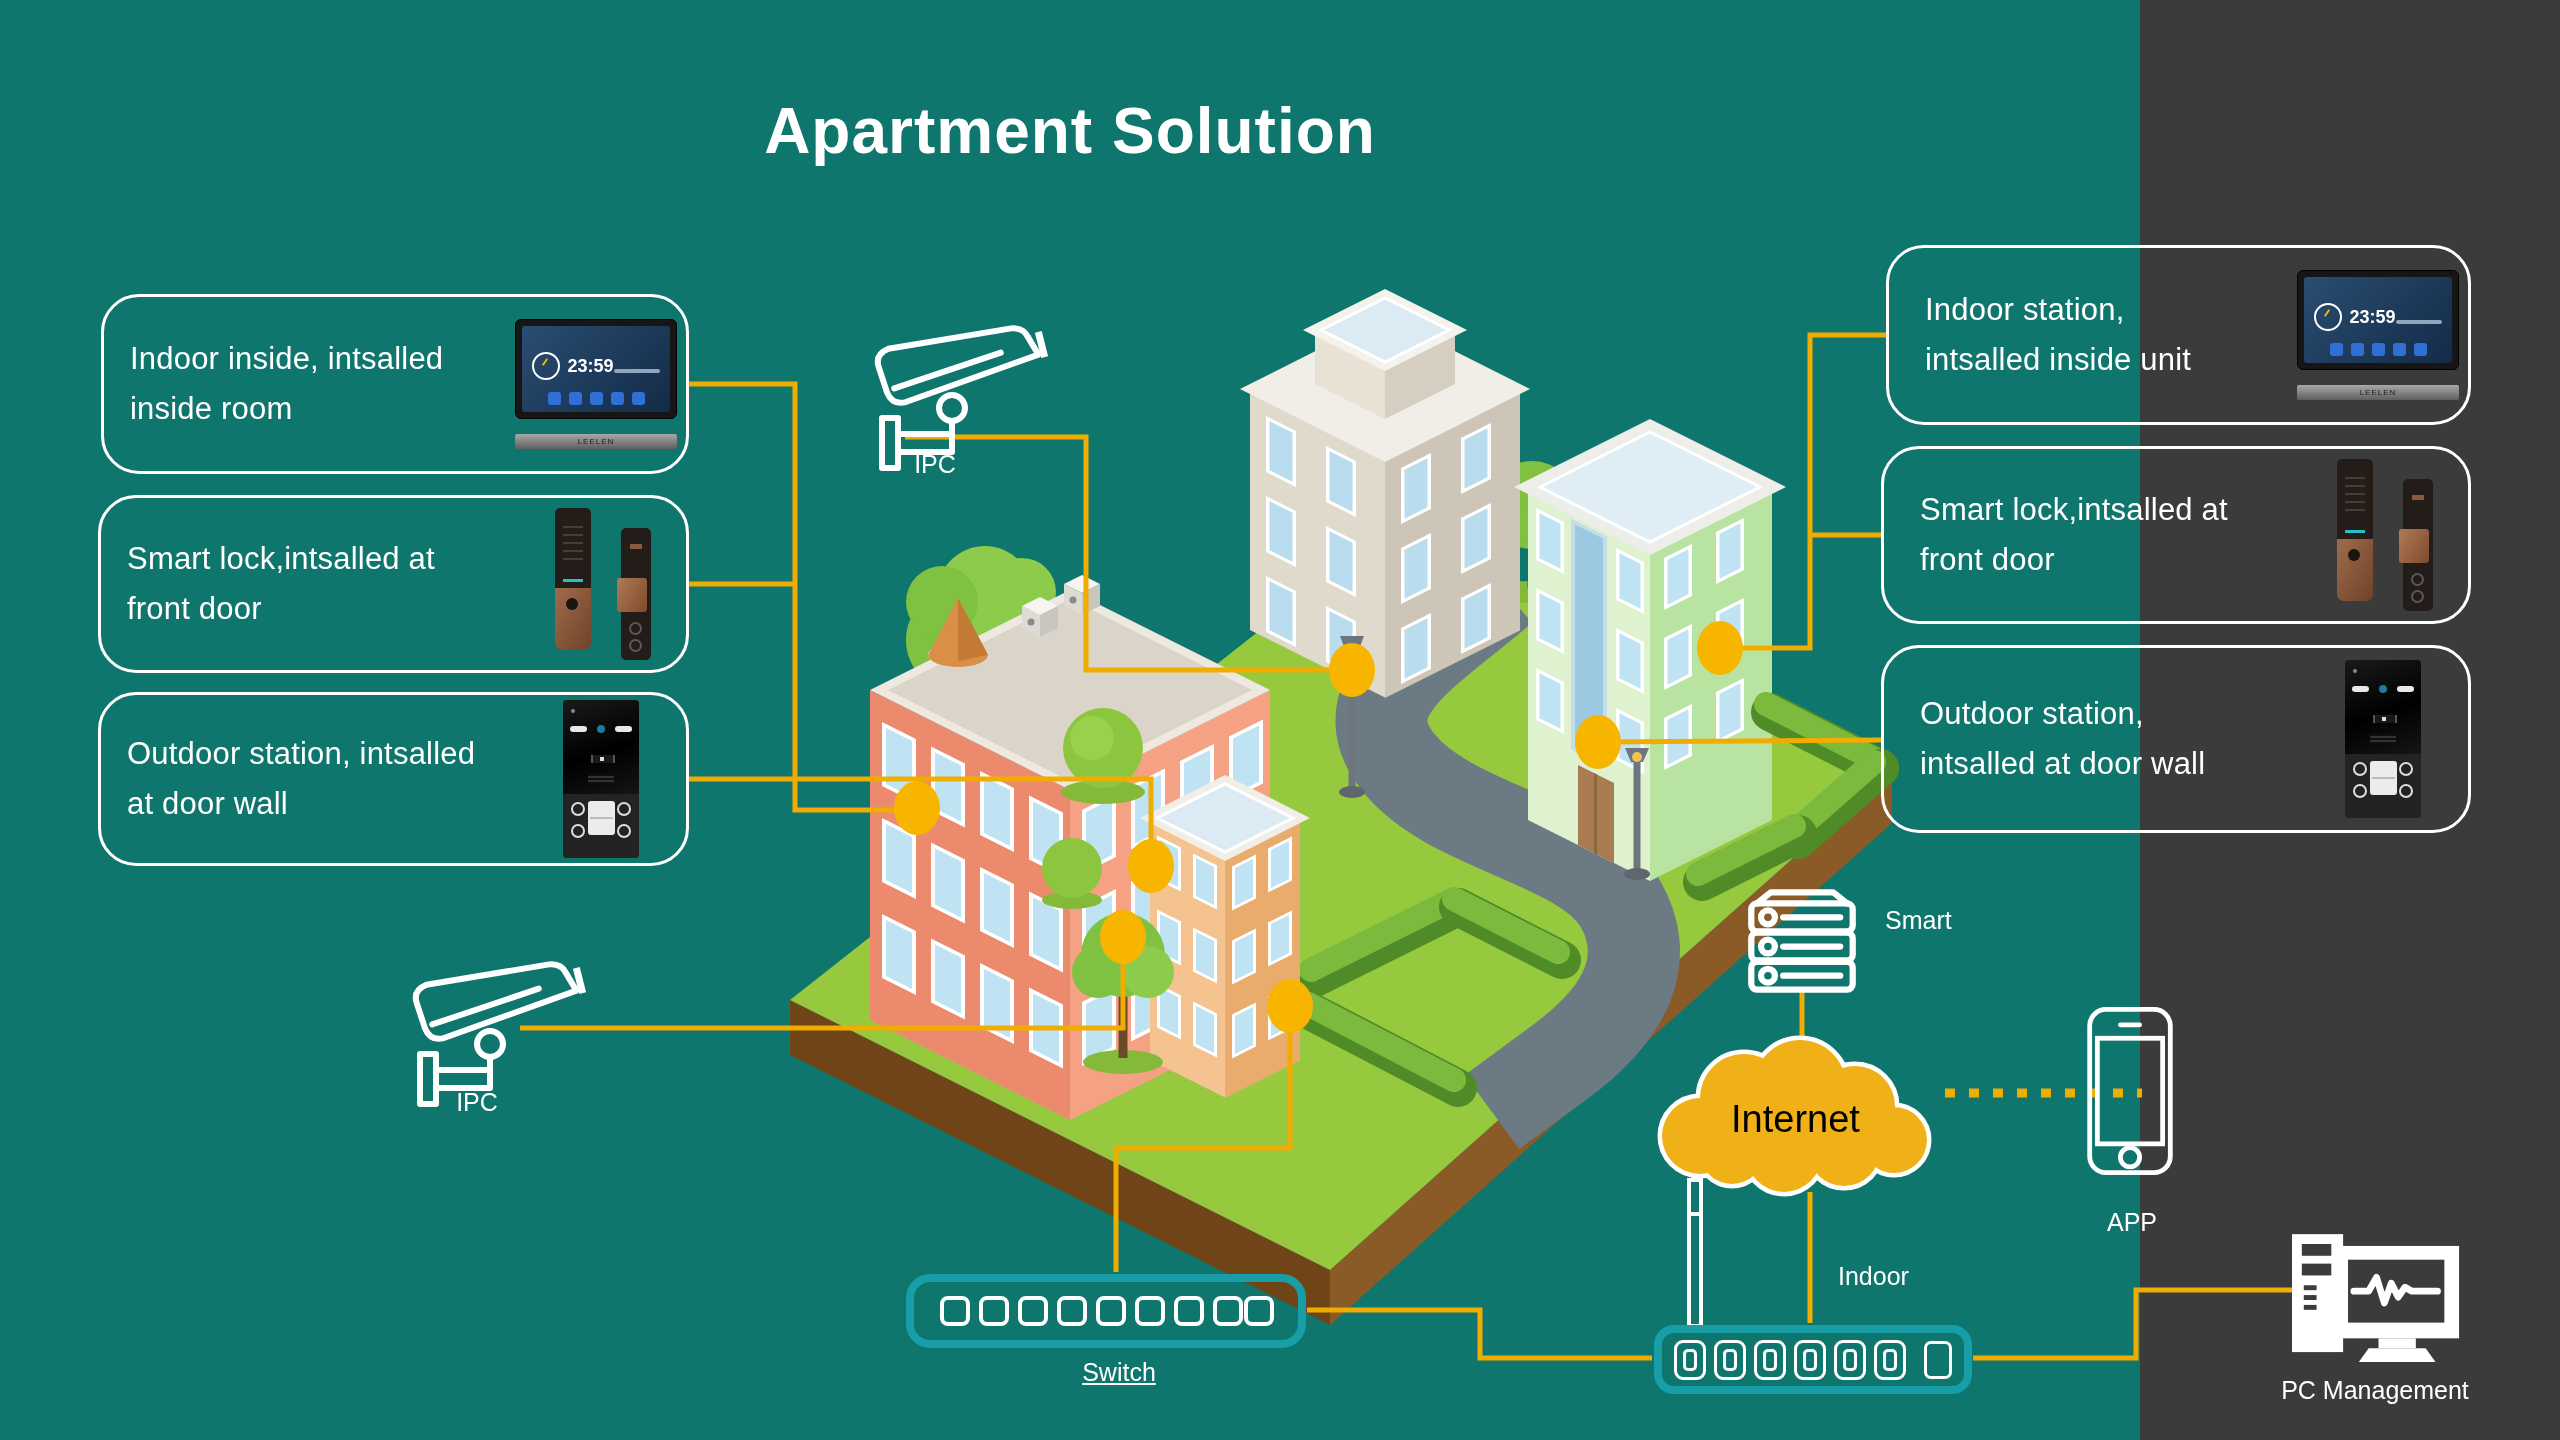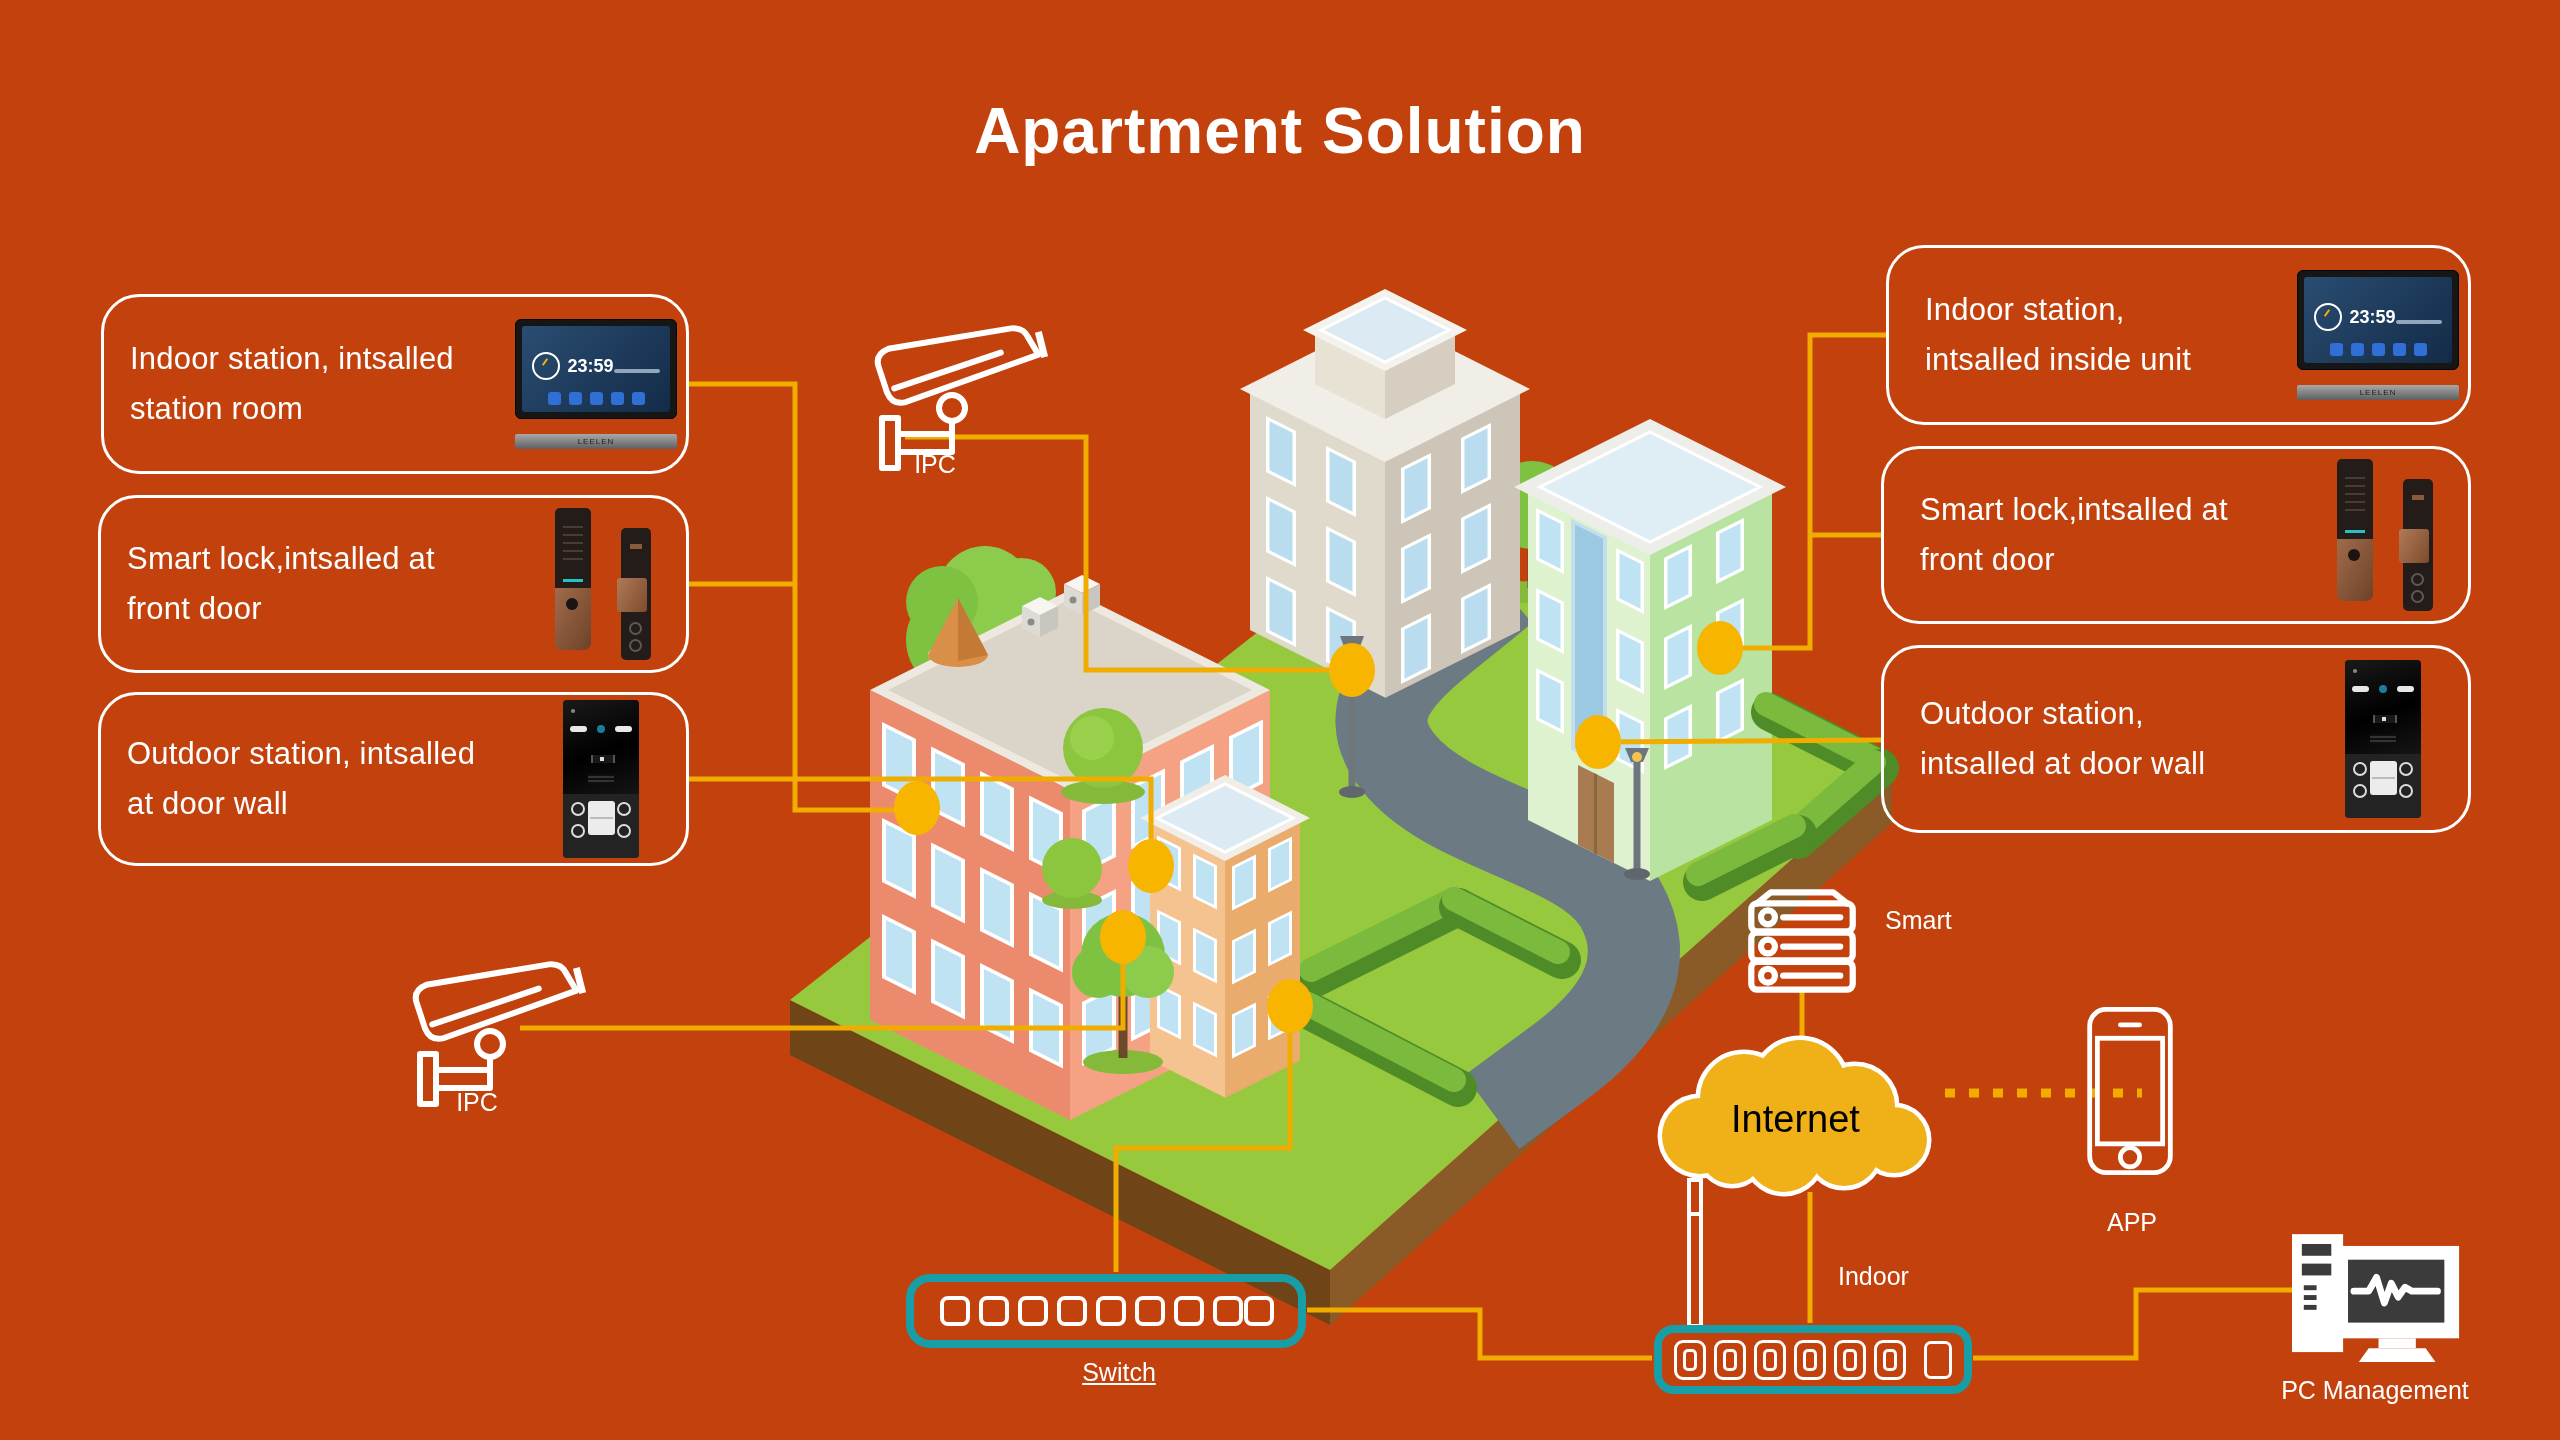--- a/index.html
+++ b/index.html
@@ -1,16 +1,16 @@
 <!DOCTYPE html>
 <html><head>
 <meta charset="utf-8">
 <style>
   html,body{margin:0;padding:0;background:#3B3B3B;overflow:hidden;}
-  .stage{position:relative;width:2560px;height:1440px;background:#c2410c;
+  .stage{position:relative;width:2140px;height:1440px;background:#0f766e;
          font-family:"Liberation Sans",sans-serif;color:#fff;}
   .abs{position:absolute;}
   .title{position:absolute;top:94px;left:0;width:100%;text-align:center;
          font-size:64px;font-weight:bold;letter-spacing:1px;color:#fff;}
   
   .callout{position:absolute;border:3px solid #fff;border-radius:38px;
            box-sizing:border-box;display:flex;align-items:center;gap:40px;}
   .callout .txt{font-size:31px;line-height:50px;color:#fff;letter-spacing:.2px;}
   .callout.left .txt{margin-left:26px;width:400px;}
   .callout.right .txt{margin-left:36px;width:390px;}
@@ -356,21 +356,21 @@
       <ellipse cx="917" cy="808" rx="23" ry="27"></ellipse>
       <ellipse cx="1151" cy="866" rx="23" ry="27"></ellipse>
       <ellipse cx="1123" cy="937" rx="23" ry="27"></ellipse>
       <ellipse cx="1290" cy="1006" rx="23" ry="27"></ellipse>
     </g>
   </svg>
 
   <div class="title">Apartment Solution</div>
 
   <div class="callout left" style="left:101px;top:294px;width:588px;height:180px;">
-    <div class="txt">Indoor station, intsalled station room</div>
+    <div class="txt">Indoor inside, intsalled inside room</div>
     <div class="devwrap" style="width:180px;">
       <div class="dev-indoor">
         <div class="frame">
             <div class="screen">
           <div class="clockrow">
                 <div class="clockface"></div>
             <div class="time">23:59</div>
               </div>
           <div class="date"></div>
           <div class="iconrow">

